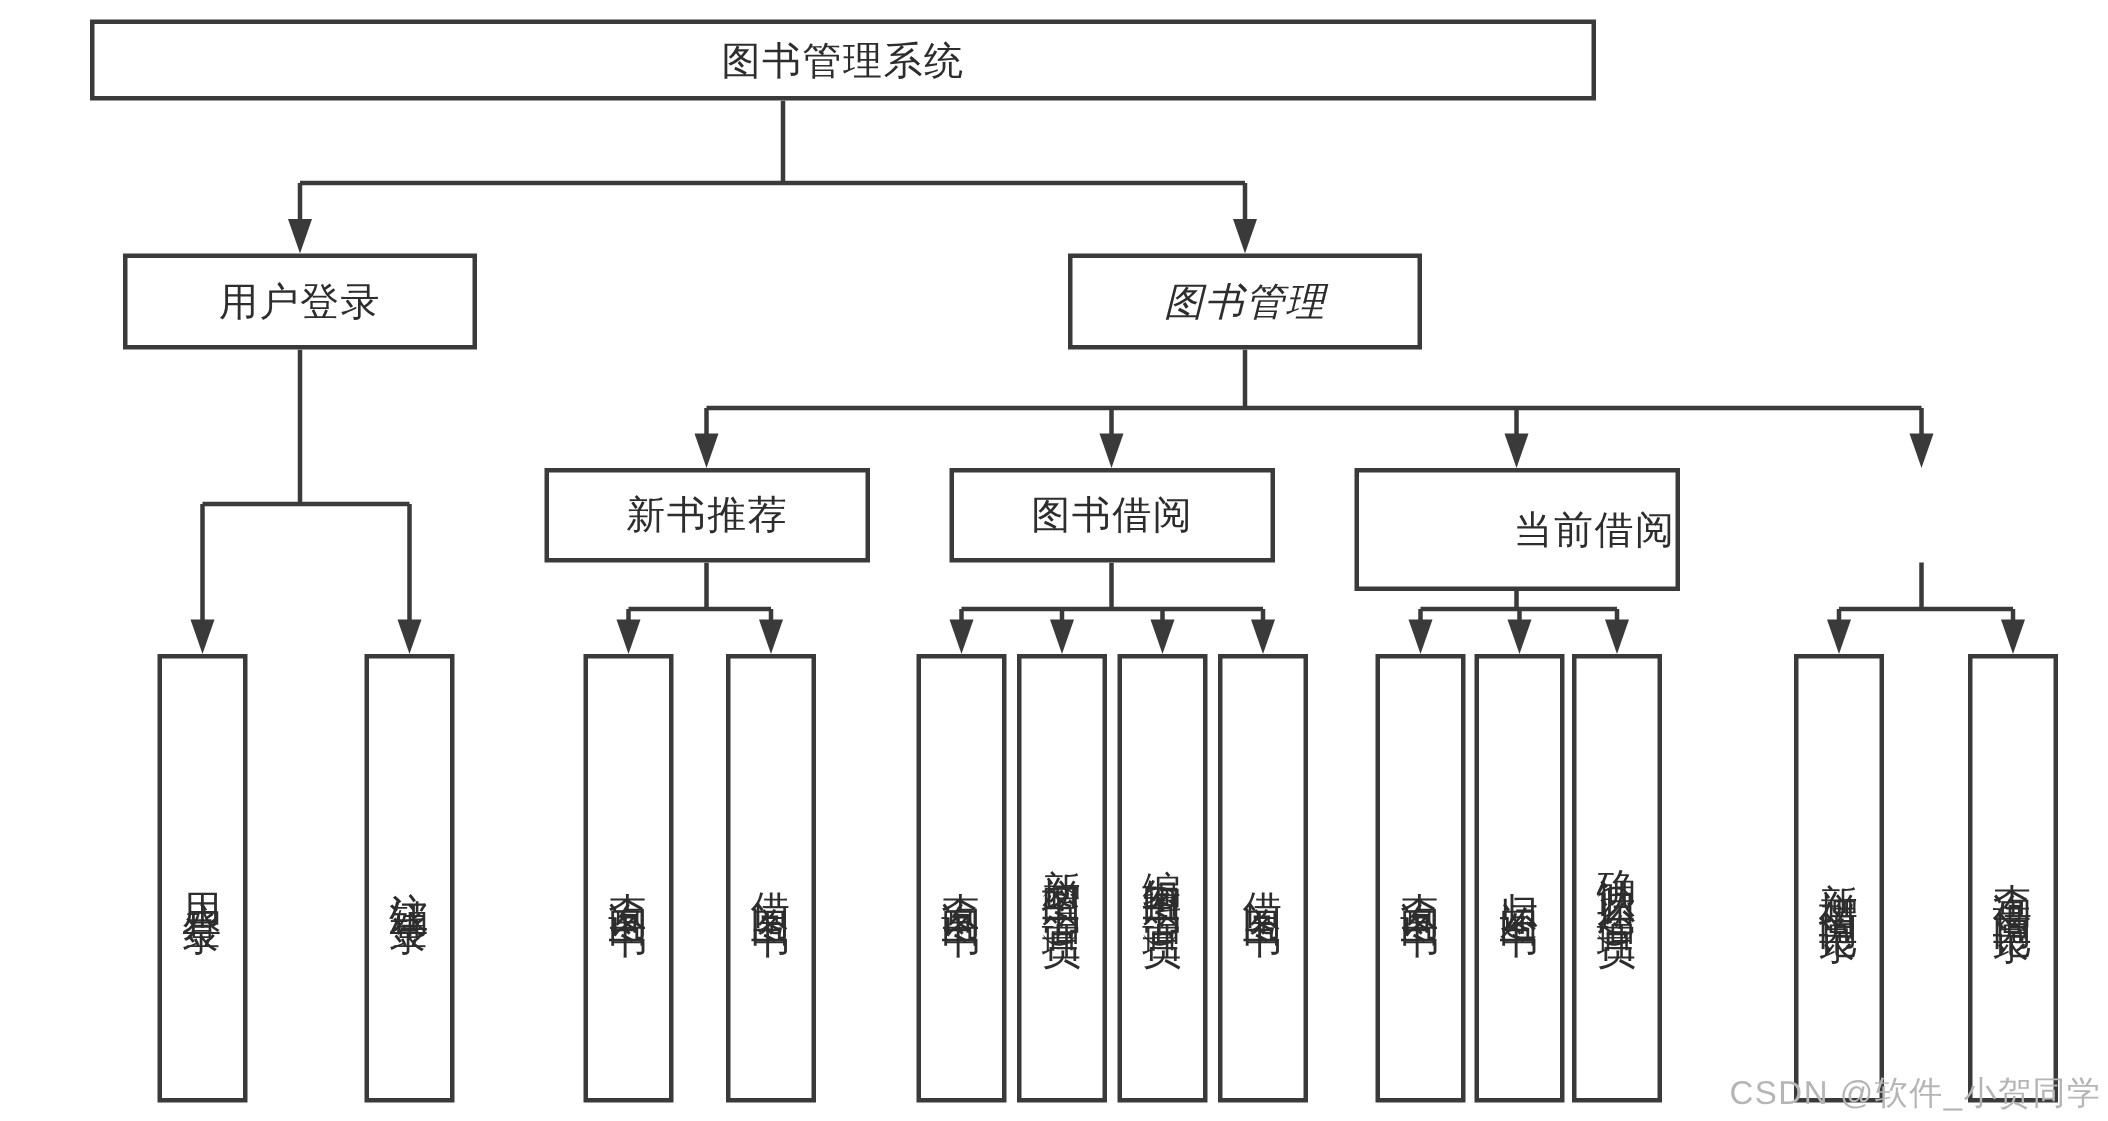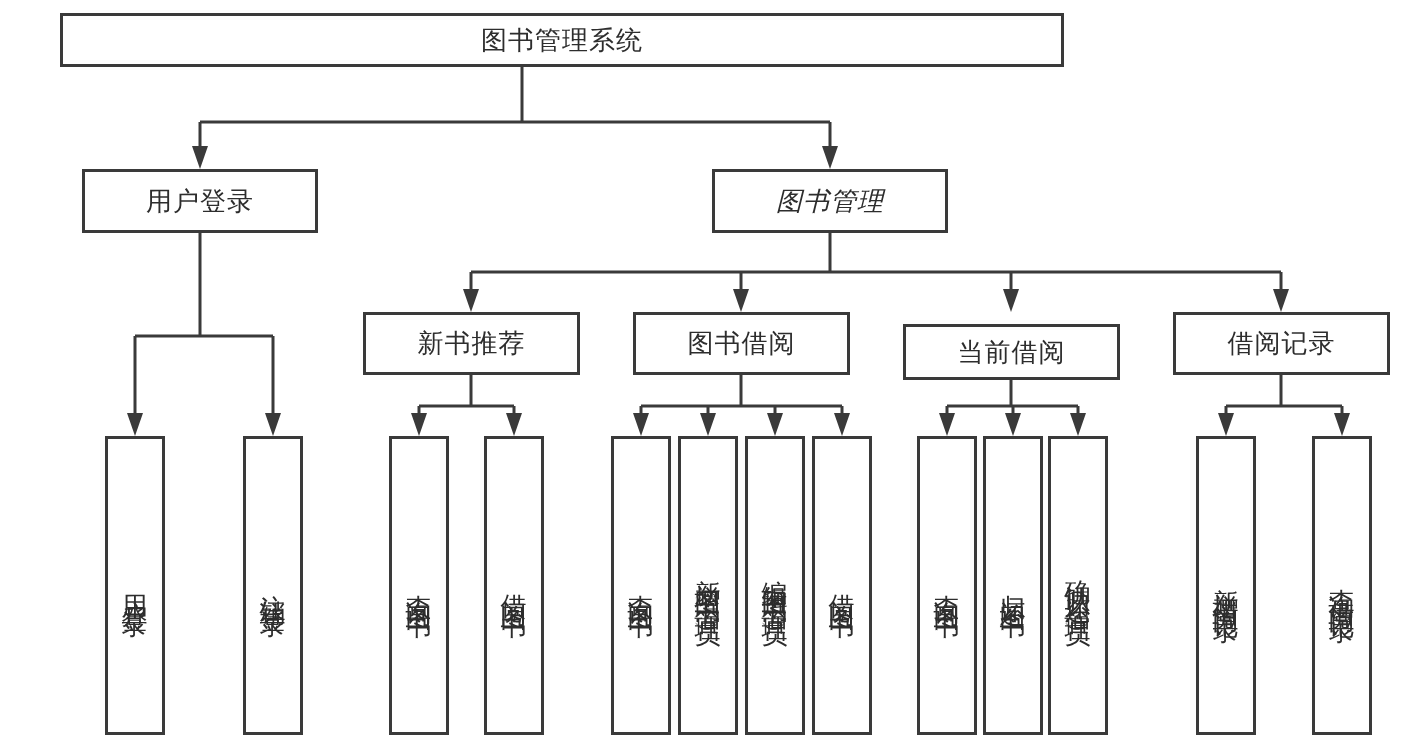--- a/index.html
+++ b/index.html
@@ -94,25 +94,22 @@
   <div class="node" style="left:712px; top:169px; width:236px; height:64px;font-style:italic;">
     <span class="hlabel">图书管理</span>
   </div>
 
   <div class="node" style="left:363px; top:312px; width:217px; height:63px;">
     <span class="hlabel">新书推荐</span>
   </div>
   <div class="node" style="left:633px; top:312px; width:217px; height:63px;text-align:right;">
     <span class="hlabel">图书借阅</span>
   </div>
-  <div class="node" style="left:903px; top:324px; width:217px; height:56px;">
+  <div class="node" style="left:903px; top:312px; width:217px; height:82px;justify-content:flex-end;">
     <span class="hlabel">当前借阅</span>
-  </div>
-  <div class="node" style="left:1173px; top:312px; width:217px; height:63px;">
-    <span class="hlabel">借阅记录</span>
   </div>
 
   <div class="node leaf" style="left:105px;">
     <span class="vlabel">用户登录</span>
   </div>
   <div class="node leaf" style="left:243px;">
     <span class="vlabel">注销登录</span>
   </div>
 
   <div class="node leaf" style="left:389px;">
@@ -145,14 +142,15 @@
     <span class="vlabel">确认归还（管理员）</span>
   </div>
 
   <div class="node leaf" style="left:1196px;">
     <span class="vlabel">新增借阅记录</span>
   </div>
   <div class="node leaf" style="left:1312px;">
     <span class="vlabel">查询借阅记录</span>
   </div>
 
+  <div class="watermark">CSDN @软件_小贺同学</div>
 
 </div>
 
 </body></html>

